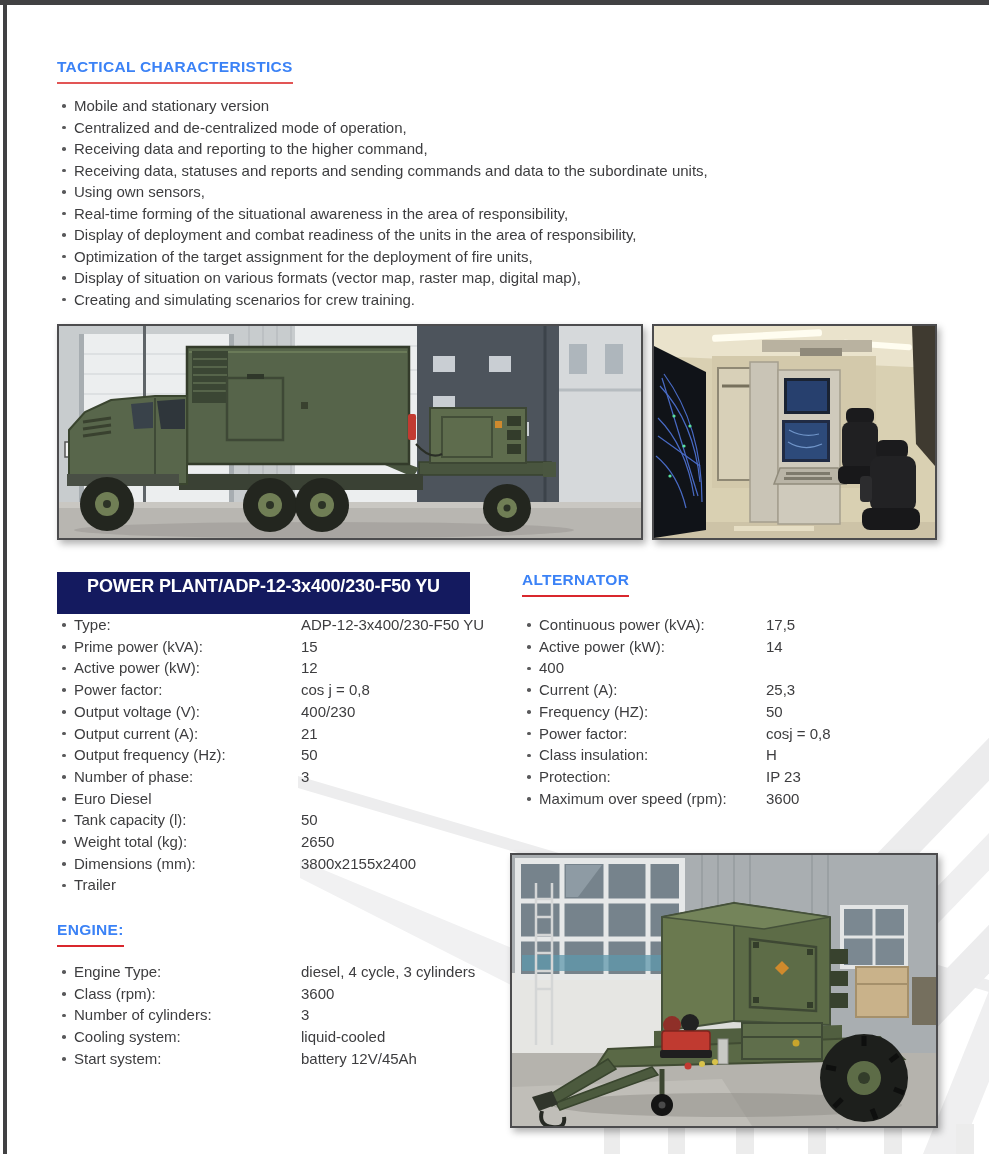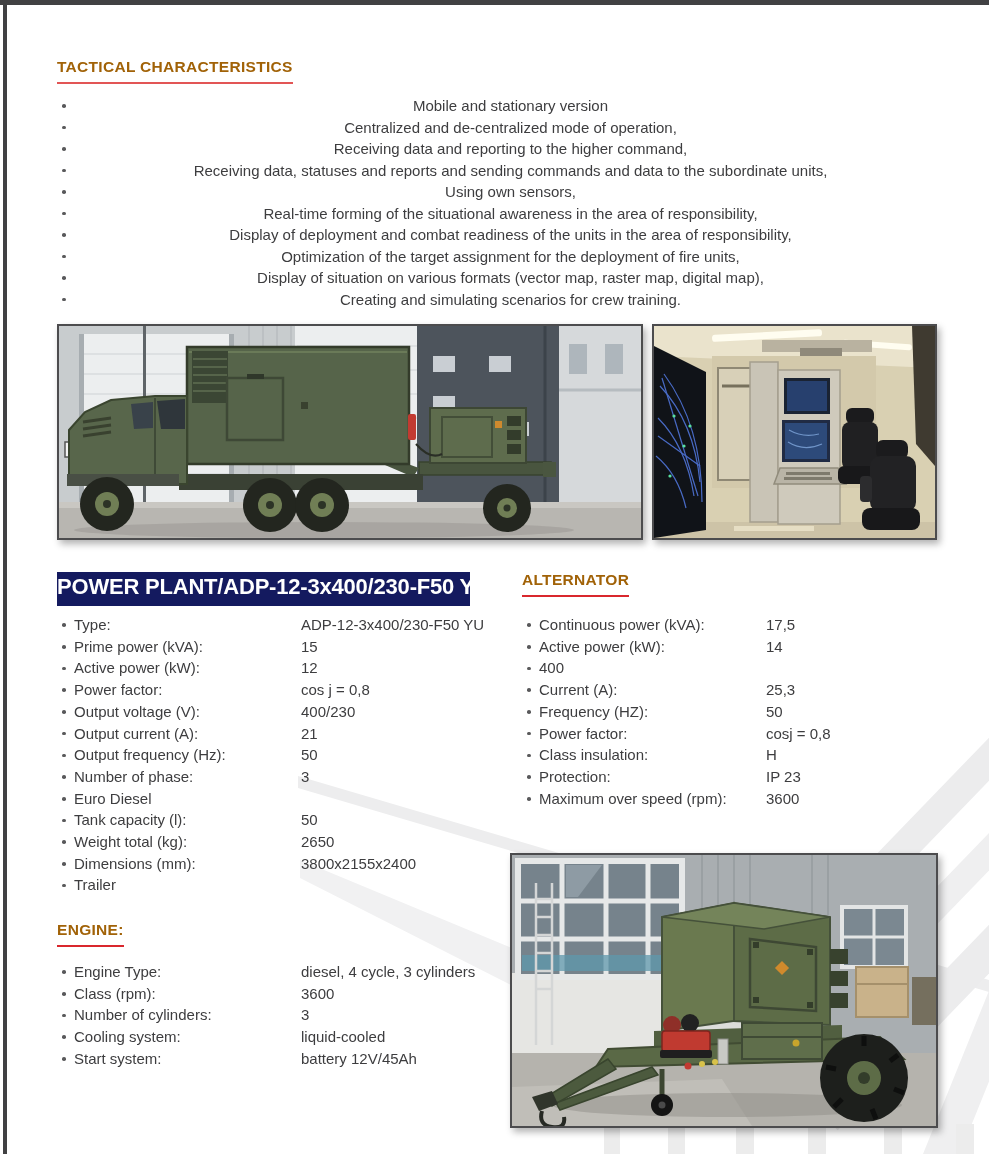--- a/index.html
+++ b/index.html
@@ -5,46 +5,46 @@
   html,body{margin:0;padding:0;background:#ffffff;}
   .page{
     position:relative;width:989px;height:1154px;background:#ffffff;overflow:hidden;
     font-family:"Liberation Sans","DejaVu Sans",sans-serif;color:#3d3d3f;
   }
   .edge-top{position:absolute;top:0;left:0;width:989px;height:5px;background:#414143;}
   .edge-left{position:absolute;top:0;left:3px;width:4px;height:1154px;background:#414143;}
   .watermark{position:absolute;top:0;left:0;width:989px;height:1154px;pointer-events:none;}
 
   .h-red{
-    position:absolute;margin:0;font-size:15.5px;font-weight:bold;color:#a16207;
+    position:absolute;margin:0;font-size:15.5px;font-weight:bold;color:#3b82f6;
     letter-spacing:.3px;padding-bottom:6px;display:inline-block;
   }
   .h-tactical{left:57px;top:58px;border-bottom:2.5px solid #e25555;}
   .h-alternator{left:522px;top:571px;border-bottom:2.5px solid #d9272d;}
   .h-engine{left:57px;top:921px;border-bottom:2.5px solid #d9272d;}
 
   ul{list-style:none;margin:0;padding:0;position:absolute;}
   li{position:relative;padding-left:17px;font-size:15px;color:#3d3d3f;}
   li::before{
     content:"";position:absolute;left:5px;top:9.3px;width:3.6px;height:3.6px;
     border-radius:50%;background:#59595b;
   }
   .bullets{left:57px;top:95px;width:890px;}
-  .bullets li{line-height:21.5px;text-align:center;}
+  .bullets li{line-height:21.5px;}
 
   .spec li{display:flex;line-height:21.7px;}
   .spec .lbl{flex:0 0 227px;white-space:nowrap;}
   .spec .val{white-space:nowrap;}
   .pp-list{left:57px;top:614px;width:445px;}
   .alt-list{left:522px;top:614px;width:440px;}
   .eng-list{left:57px;top:961px;width:460px;}
 
   .navy-bar{
-    position:absolute;left:57px;top:572px;width:413px;height:34px;background:#141a5f;
-    color:#ffffff;font-weight:bold;font-size:22px;letter-spacing:-.2px;
+    position:absolute;left:57px;top:572px;width:413px;height:42px;background:#141a5f;
+    color:#ffffff;font-weight:bold;font-size:18px;letter-spacing:-.2px;
     text-align:center;line-height:29px;white-space:nowrap;
   }
 
   .photo{
     position:absolute;border:2px solid #4c4c4e;box-sizing:border-box;background:#c8ccce;
     box-shadow:3px 4px 7px rgba(0,0,0,.30);
   }
   .photo svg{display:block;width:100%;height:100%;}
   .photo-truck{left:57px;top:324px;width:586px;height:216px;}
   .photo-interior{left:652px;top:324px;width:285px;height:216px;}

